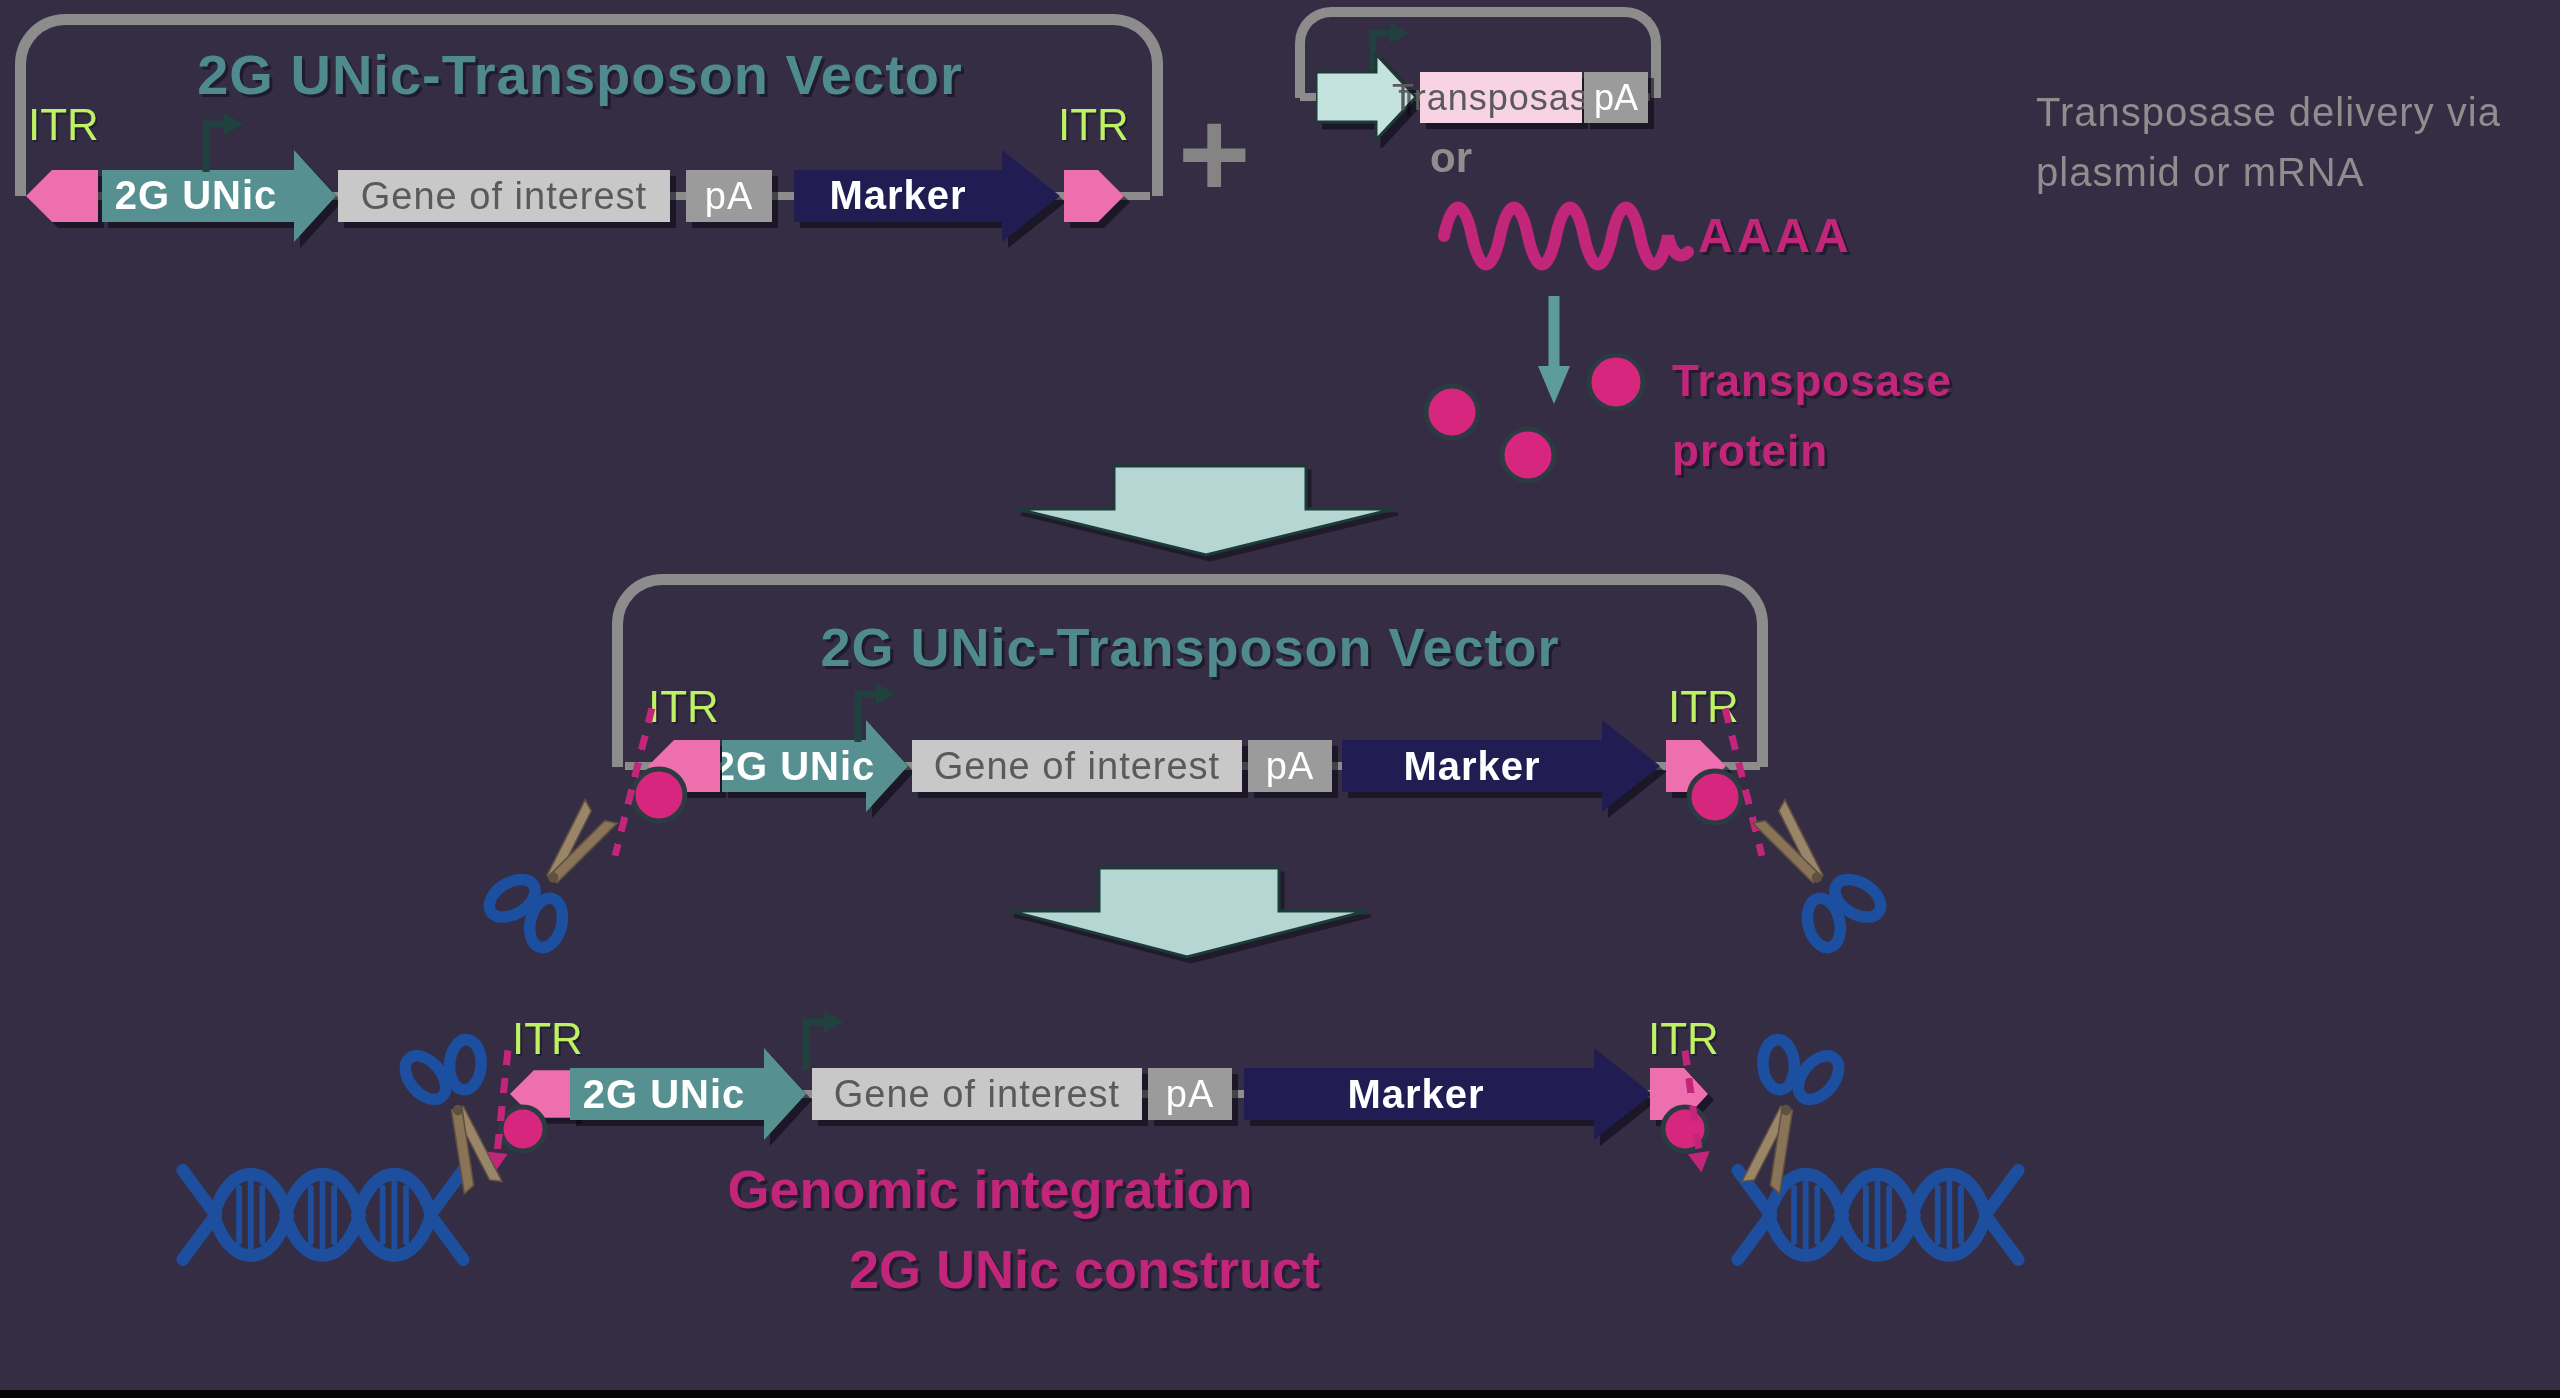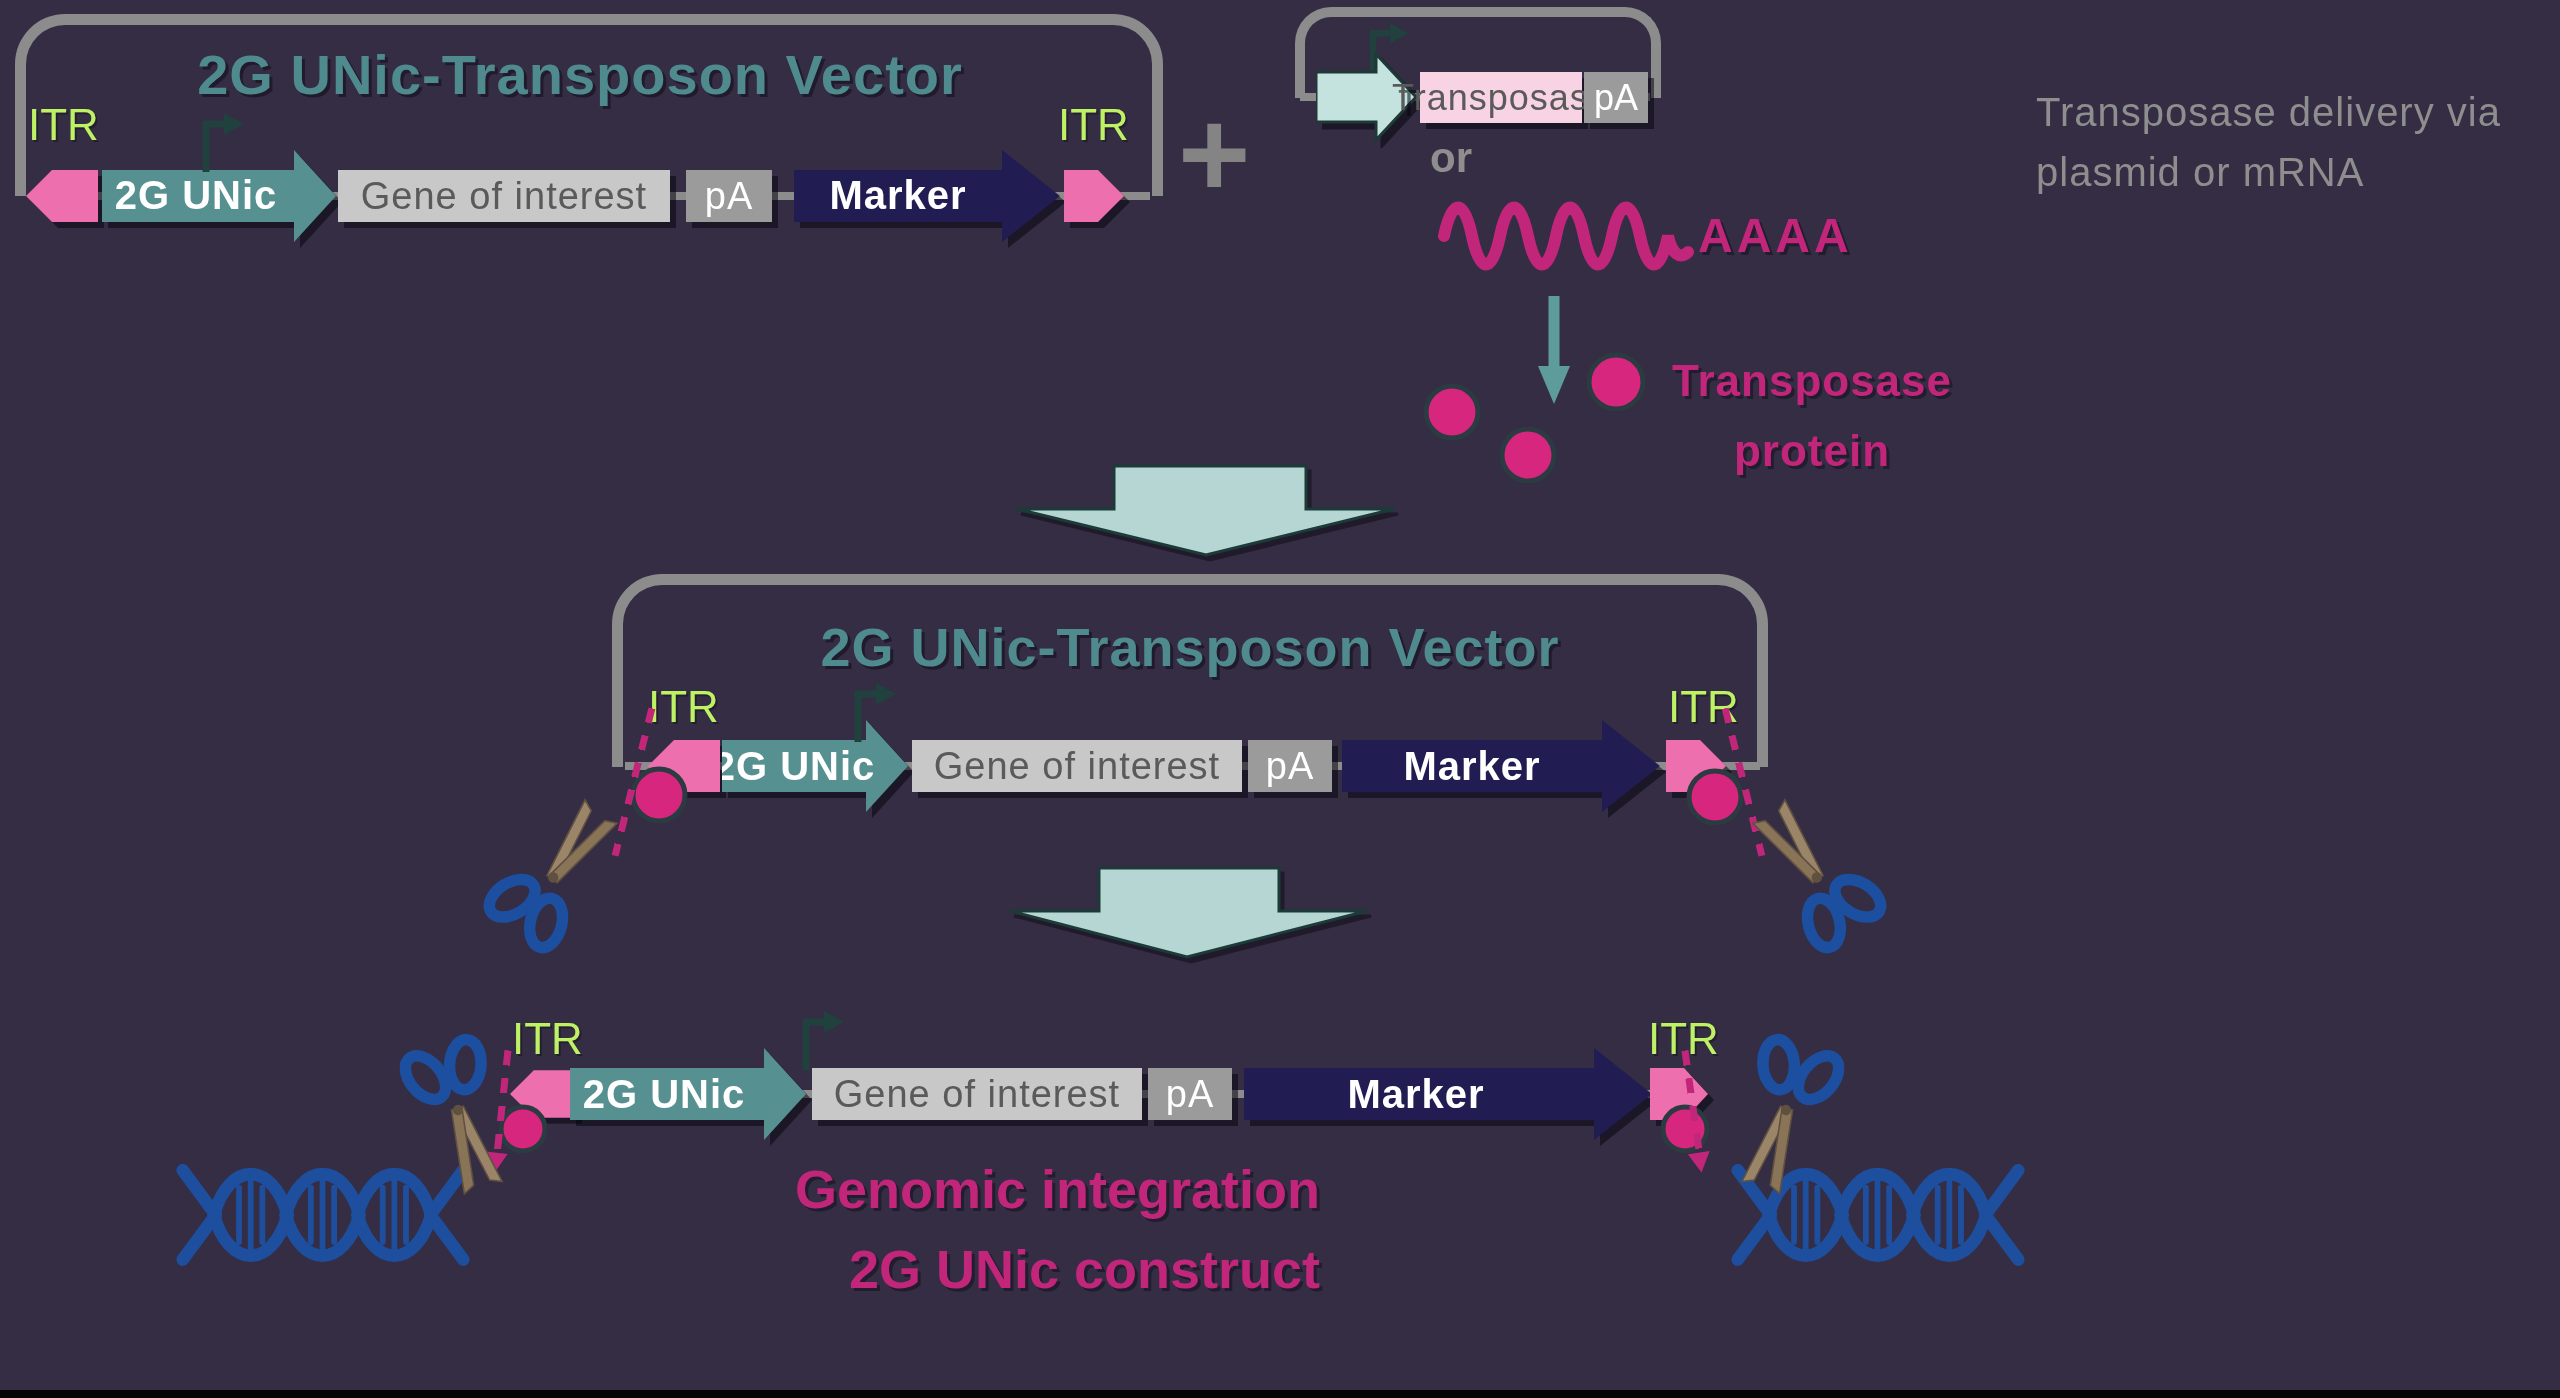--- a/index.html
+++ b/index.html
@@ -22,21 +22,21 @@
   .whitetxt{color:#ffffff;font-size:38px;letter-spacing:1px;}
   .dashline{position:absolute;width:7px;z-index:4;
     background:repeating-linear-gradient(180deg,#c2267a 0,#c2267a 15px,transparent 15px,transparent 28px);}
   .dasharrow{position:absolute;display:flex;flex-direction:column;align-items:center;z-index:4;}
   .dasharrow .dl{width:7px;height:105px;
     background:repeating-linear-gradient(180deg,#c2267a 0,#c2267a 15px,transparent 15px,transparent 28px);}
   .dasharrow .head{width:0;height:0;border-left:11px solid transparent;
     border-right:11px solid transparent;border-top:20px solid #c2267a;margin-top:-2px;}
   .scissors{position:absolute;width:126px;height:178px;z-index:5;}
   .circle-svg{position:absolute;z-index:3;}
-  .magenta-text{color:#c2267a;font-weight:bold;text-shadow:3px 3px 0 rgba(12,8,22,0.45);text-align:center;}
+  .magenta-text{color:#c2267a;font-weight:bold;text-shadow:3px 3px 0 rgba(12,8,22,0.45);}
   .graynote{position:absolute;color:#8e8e8e;font-size:40px;line-height:1.5;letter-spacing:1px;}
 </style>
 </head>
 <body>
 
 <div id="canvas">
 
   <div>
     <div class="outline" style="left:15px;top:14px;width:1148px;height:182px;"></div>
     <div class="title" style="left:140px;top:34px;width:880px;font-size:56px;">2G UNic-Transposon Vector</div>
@@ -273,18 +273,18 @@
       <polygon points="0,22 350,22 350,2 408,48 350,94 350,74 0,74" fill="#211d52"></polygon>
       <text x="172" y="62" class="svgtxt" fill="#ffffff" text-anchor="middle">Marker</text>
     </svg>
     <svg class="el shd" style="left:1650px;top:1068px;z-index:2" width="58" height="52" viewBox="0 0 58 52">
       <polygon points="0,0 34,0 58,26 34,52 0,52" fill="#ee6fae"></polygon>
     </svg>
     <svg class="circle-svg" style="left:1658px;top:1102px;" width="54" height="54" viewBox="0 0 54 54">
       <circle cx="27" cy="27" r="22" fill="#d6267e" stroke="#2c3a42" stroke-width="5"></circle>
     </svg>
 
-    <div class="el magenta-text" style="left:660px;top:1158px;width:660px;text-align:right;font-size:54px;">Genomic integration</div>
+    <div class="el magenta-text" style="left:660px;top:1158px;width:660px;text-align:center;font-size:54px;">Genomic integration</div>
     <div class="el magenta-text" style="left:660px;top:1238px;width:660px;text-align:right;font-size:54px;">2G UNic construct</div>
   </div>
 
   <div class="el" style="left:0;top:1390px;width:2560px;height:8px;background:#060606;"></div>
 </div>
 
 </body></html>

